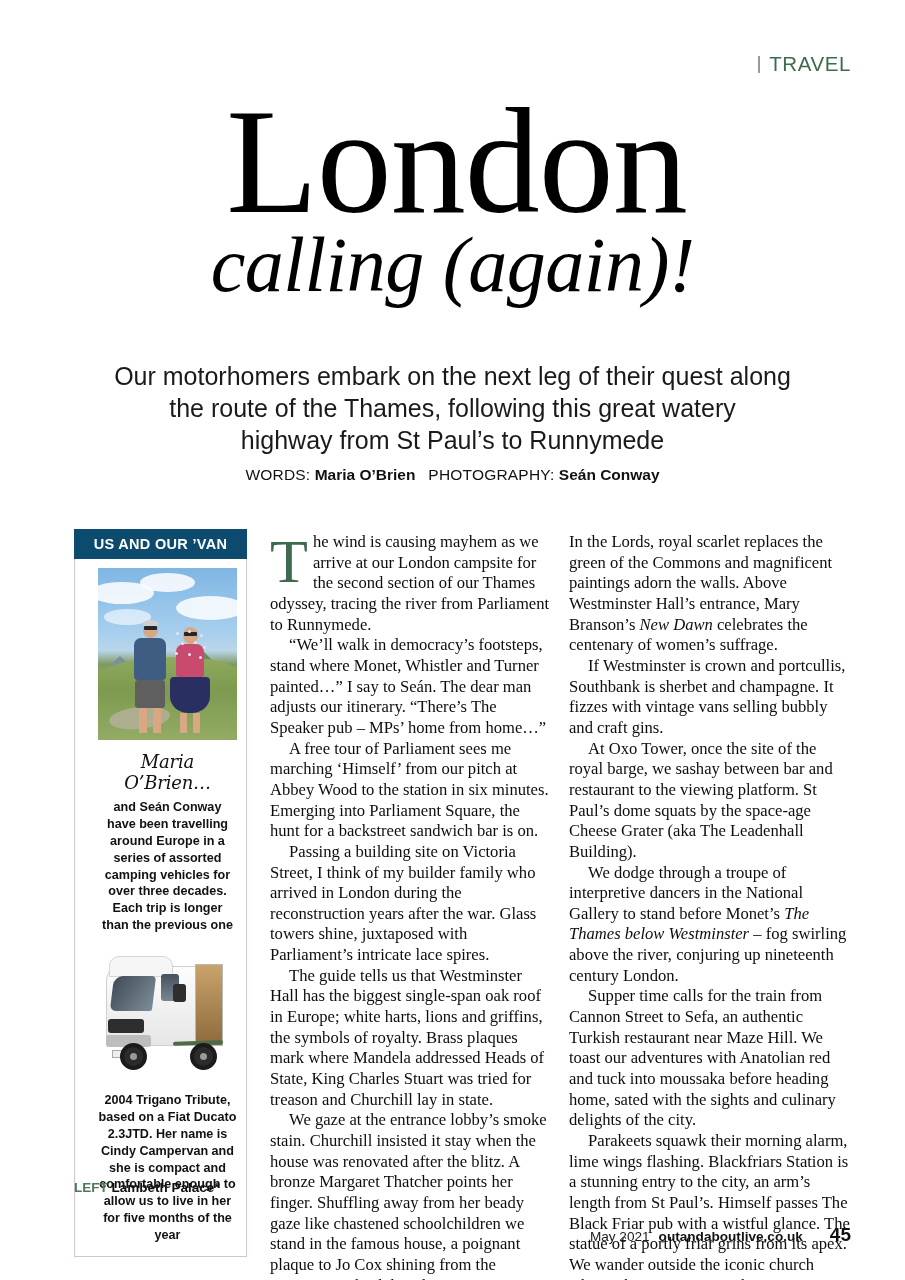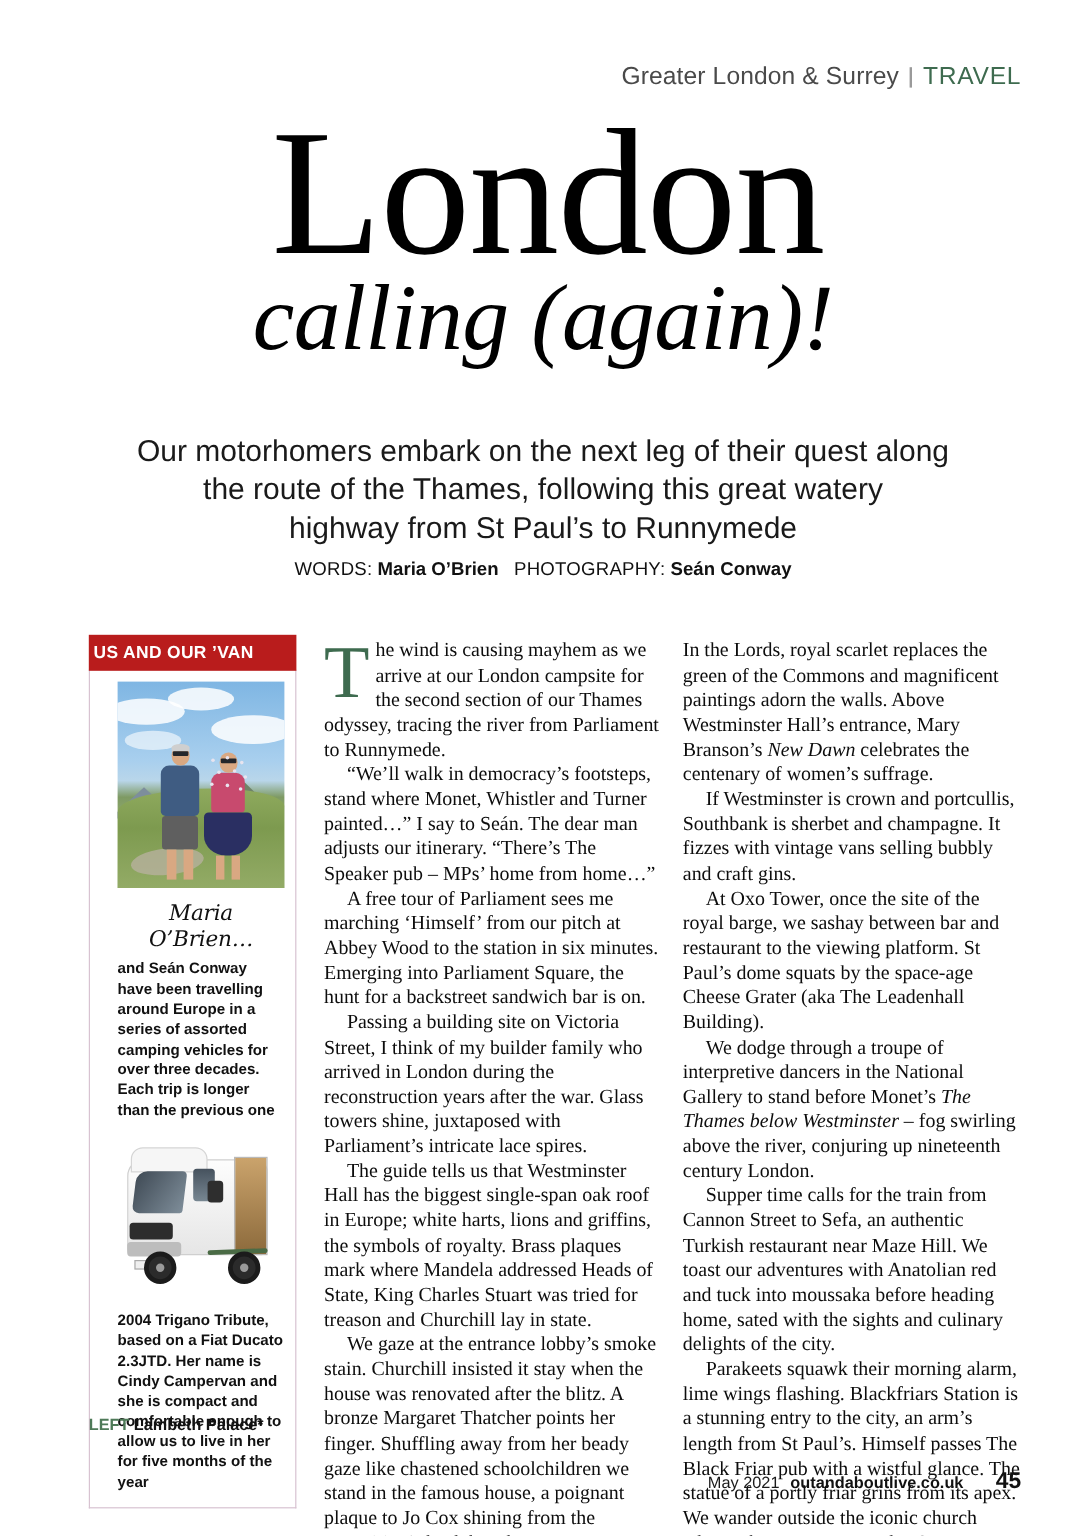--- a/index.html
+++ b/index.html
@@ -64,26 +64,27 @@
   }
   .byline b{ font-weight:bold; }
   .byline .lbl{ letter-spacing:.2px; }
 
   
   .sidebar{
     position:absolute; left:74px; top:529px;
     width:173px;
   }
   .sb-head{
-    background:#b91c1c;
+    background:#0c4a6e;
     color:#fff;
     font-family:"Liberation Sans", sans-serif;
     font-weight:bold;
     font-size:14.5px;
     letter-spacing:.3px;
+    text-align:center;
     padding:7px 4px 7px 4px;
     position:relative;
     z-index:3;
   }
   .sb-body{
     border:1px solid #d8c3d1;
     border-top:none;
     padding:10px 9px 12px 23px;
     background:#fff;
     margin-top:-1px;
@@ -134,21 +135,21 @@
     font-size:18px;
     text-align:center;
     margin:11px 0 6px 0;
     letter-spacing:-.2px;
   }
   .sb-cap{
     font-family:"Liberation Sans", sans-serif;
     font-weight:bold;
     font-size:12.6px;
     line-height:1.34;
-    text-align:left;
+    text-align:center;
     color:#111;
     margin:0;
   }
 
   
   .photo-van{
     width:100%; height:133px; margin-top:11px;
     position:relative; overflow:hidden; background:#fff;
   }
   .van-body{
@@ -241,21 +242,20 @@
     display:flex; align-items:baseline; gap:9px;
   }
   .f-date{ color:#1a1a1a; }
   .f-site{ font-weight:bold; color:#111; }
   .f-page{ font-weight:bold; font-size:19px; margin-left:18px; }
 </style>
 </head>
 <body>
 
 <div class="page-header">
-  <span class="hdr-section">Greater London &amp; Surrey</span>
   <span class="hdr-divider"></span>
   <span class="hdr-travel">TRAVEL</span>
 </div>
 
 <div class="masthead">
   <h1 class="title-main">London</h1>
   <h2 class="title-sub">calling (again)!</h2>
 </div>
 
 <div class="standfirst">

